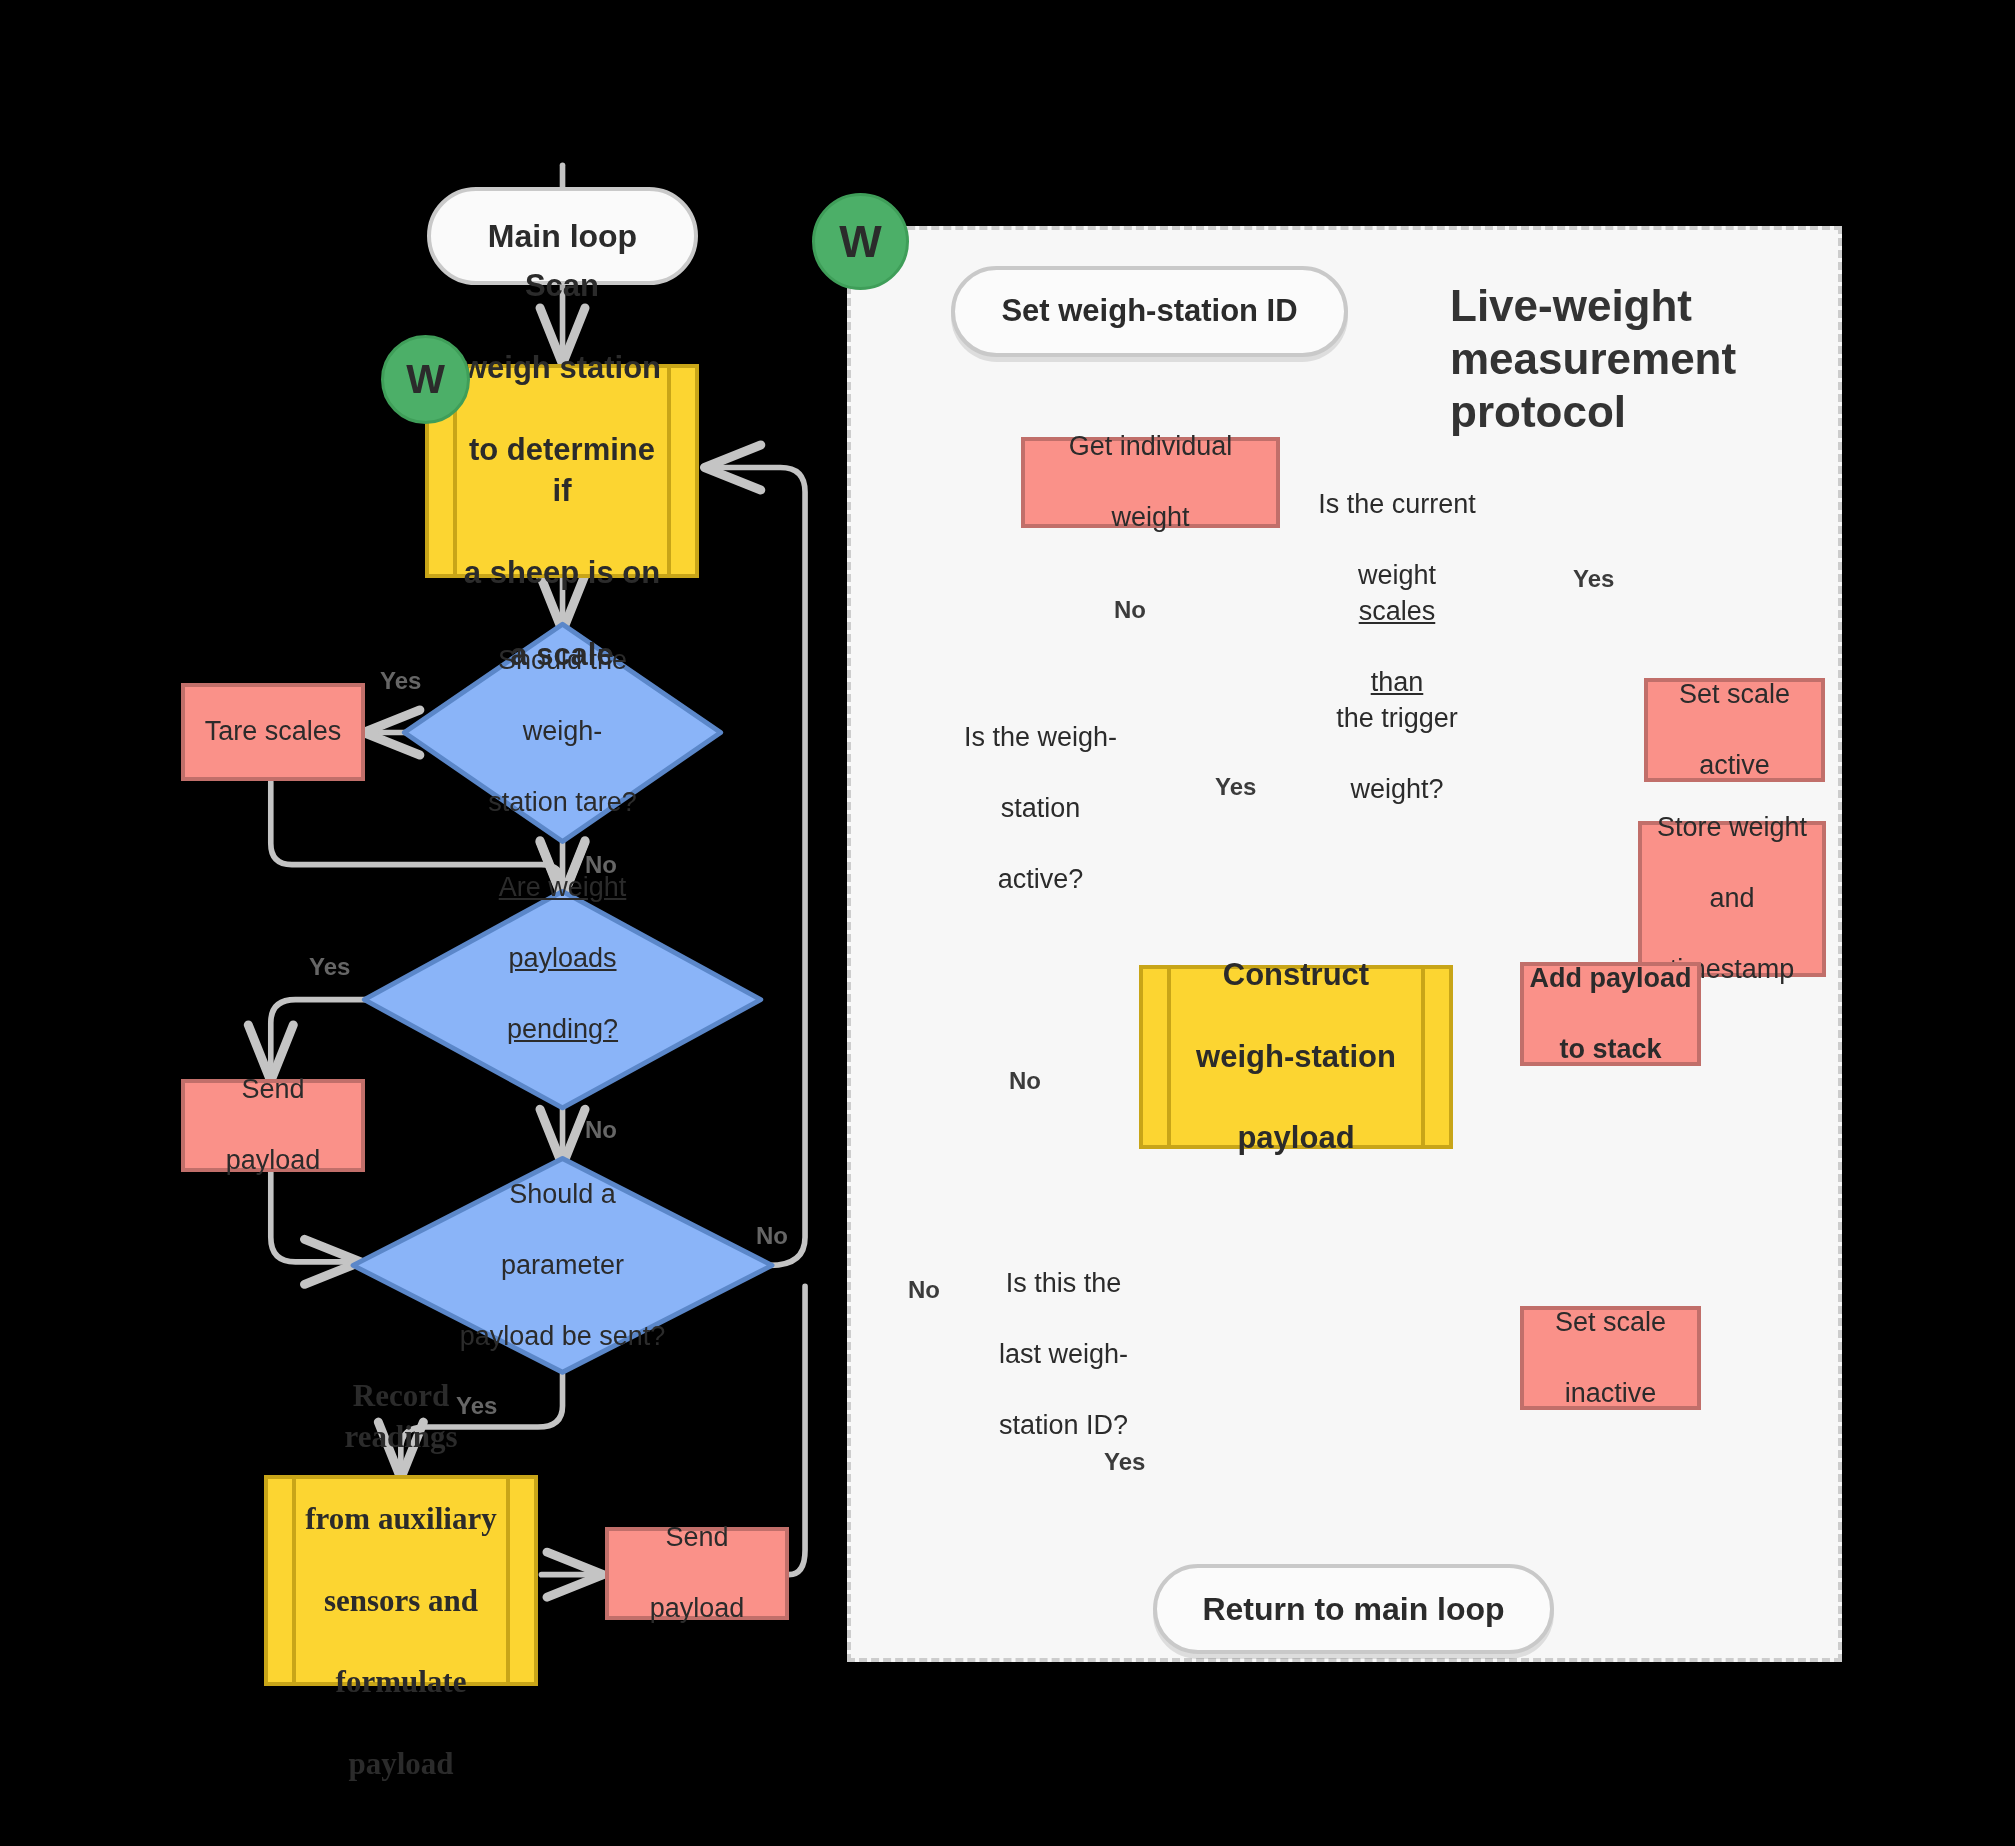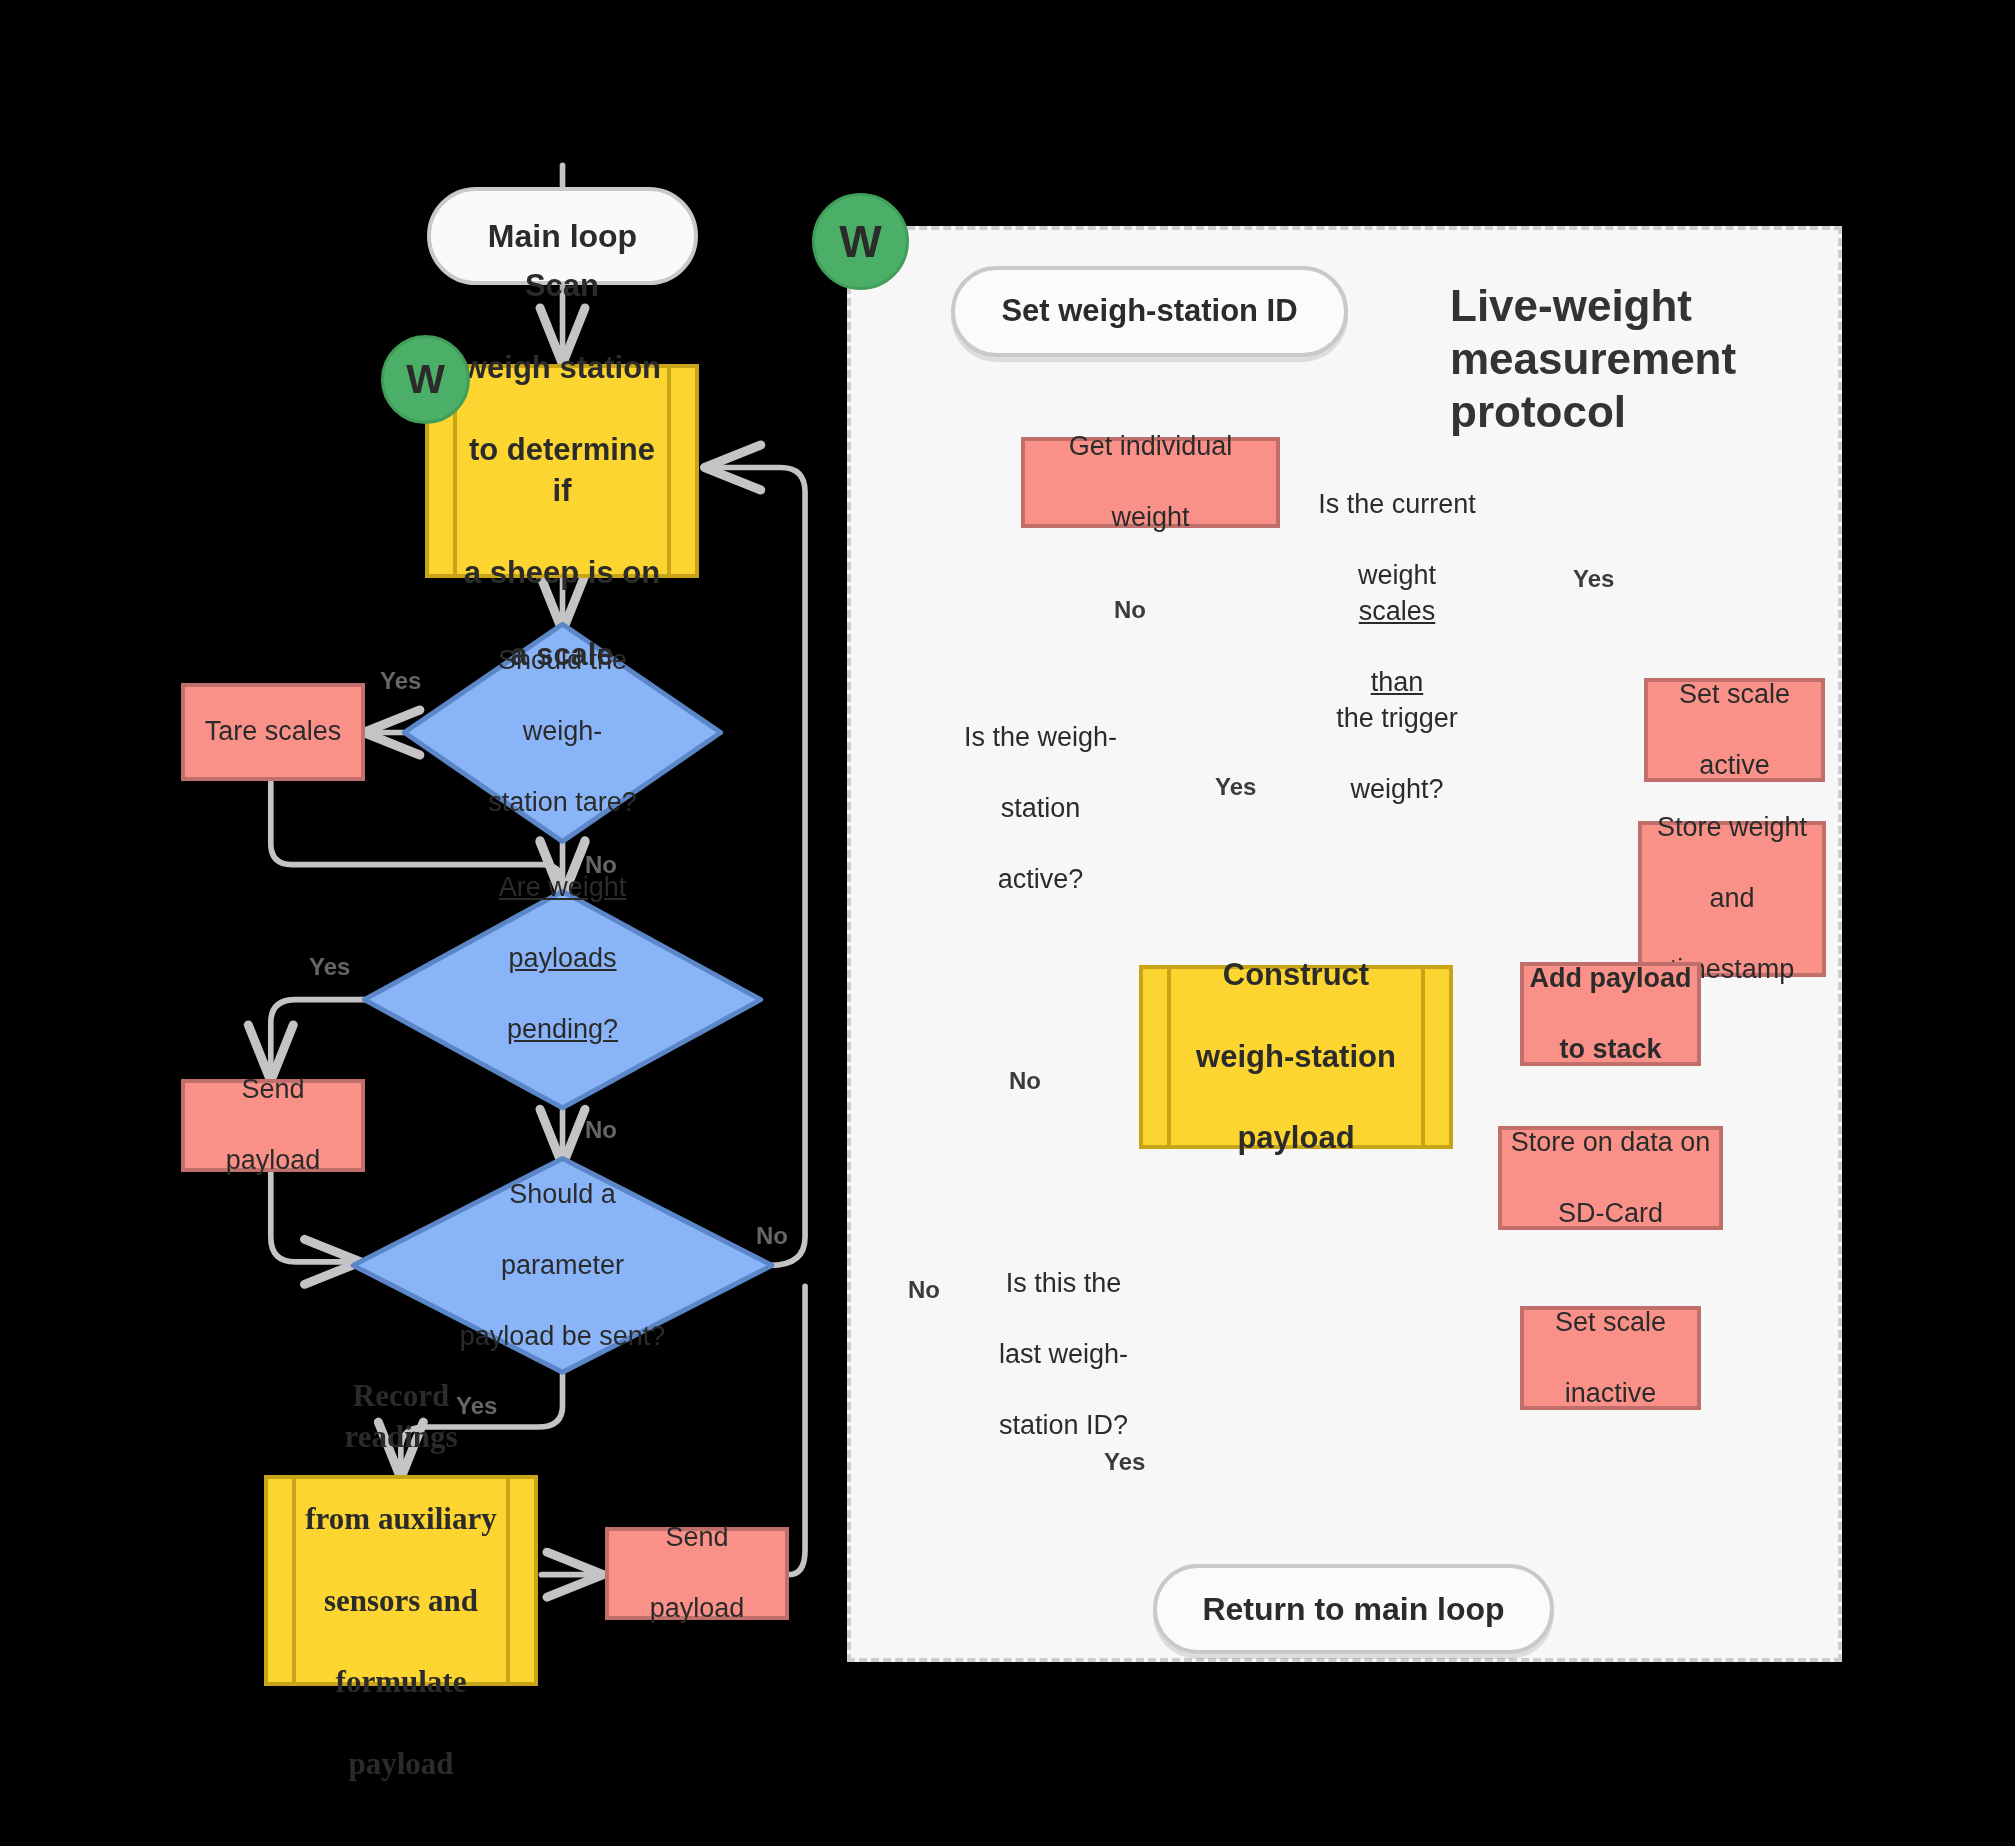--- a/index.html
+++ b/index.html
@@ -284,26 +284,20 @@
     </span>
   </div>
 
   <div class="node proc" style="left:1520px;top:962px;width:181px;height:104px;font-weight:bold;">
     <span>
       <span>Add payload</span><br>
       <span>to stack</span>
     </span>
   </div>
 
-  <div class="node proc" style="left:1498px;top:1126px;width:225px;height:104px;">
-    <span>
-      <span>Store on data on</span><br>
-      <span>SD-Card</span>
-    </span>
-  </div>
 
   <div class="node proc" style="left:1520px;top:1306px;width:181px;height:104px;">
     <span>
       <span>Set scale</span><br>
       <span>inactive</span>
     </span>
   </div>
 
   <div class="node dec" style="left:958px;top:1297px;width:211px;height:116px;">
     <span class="dtext">

